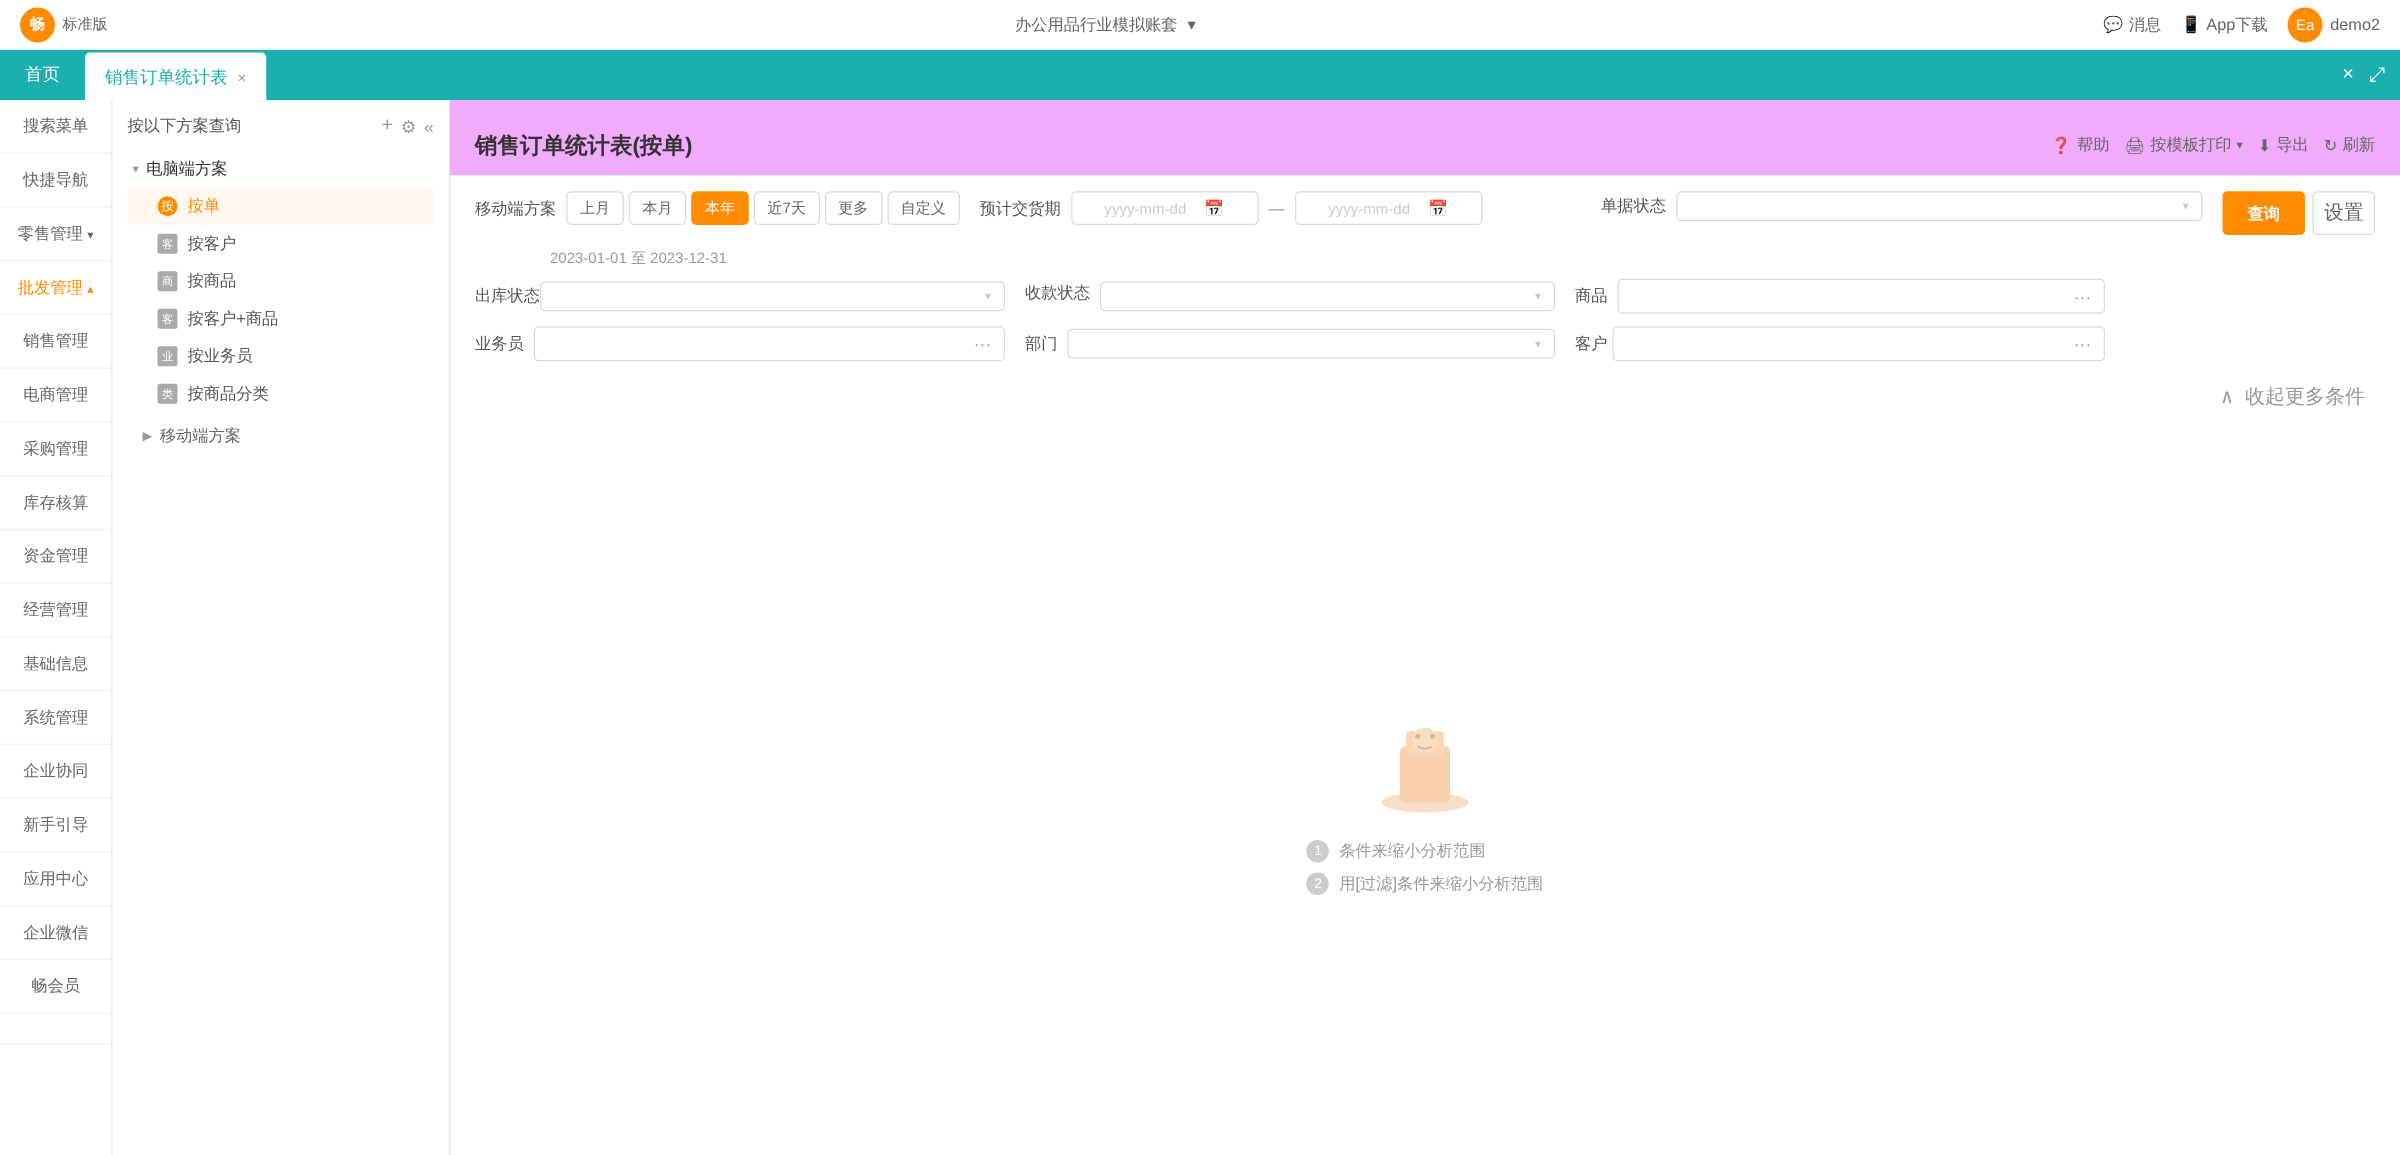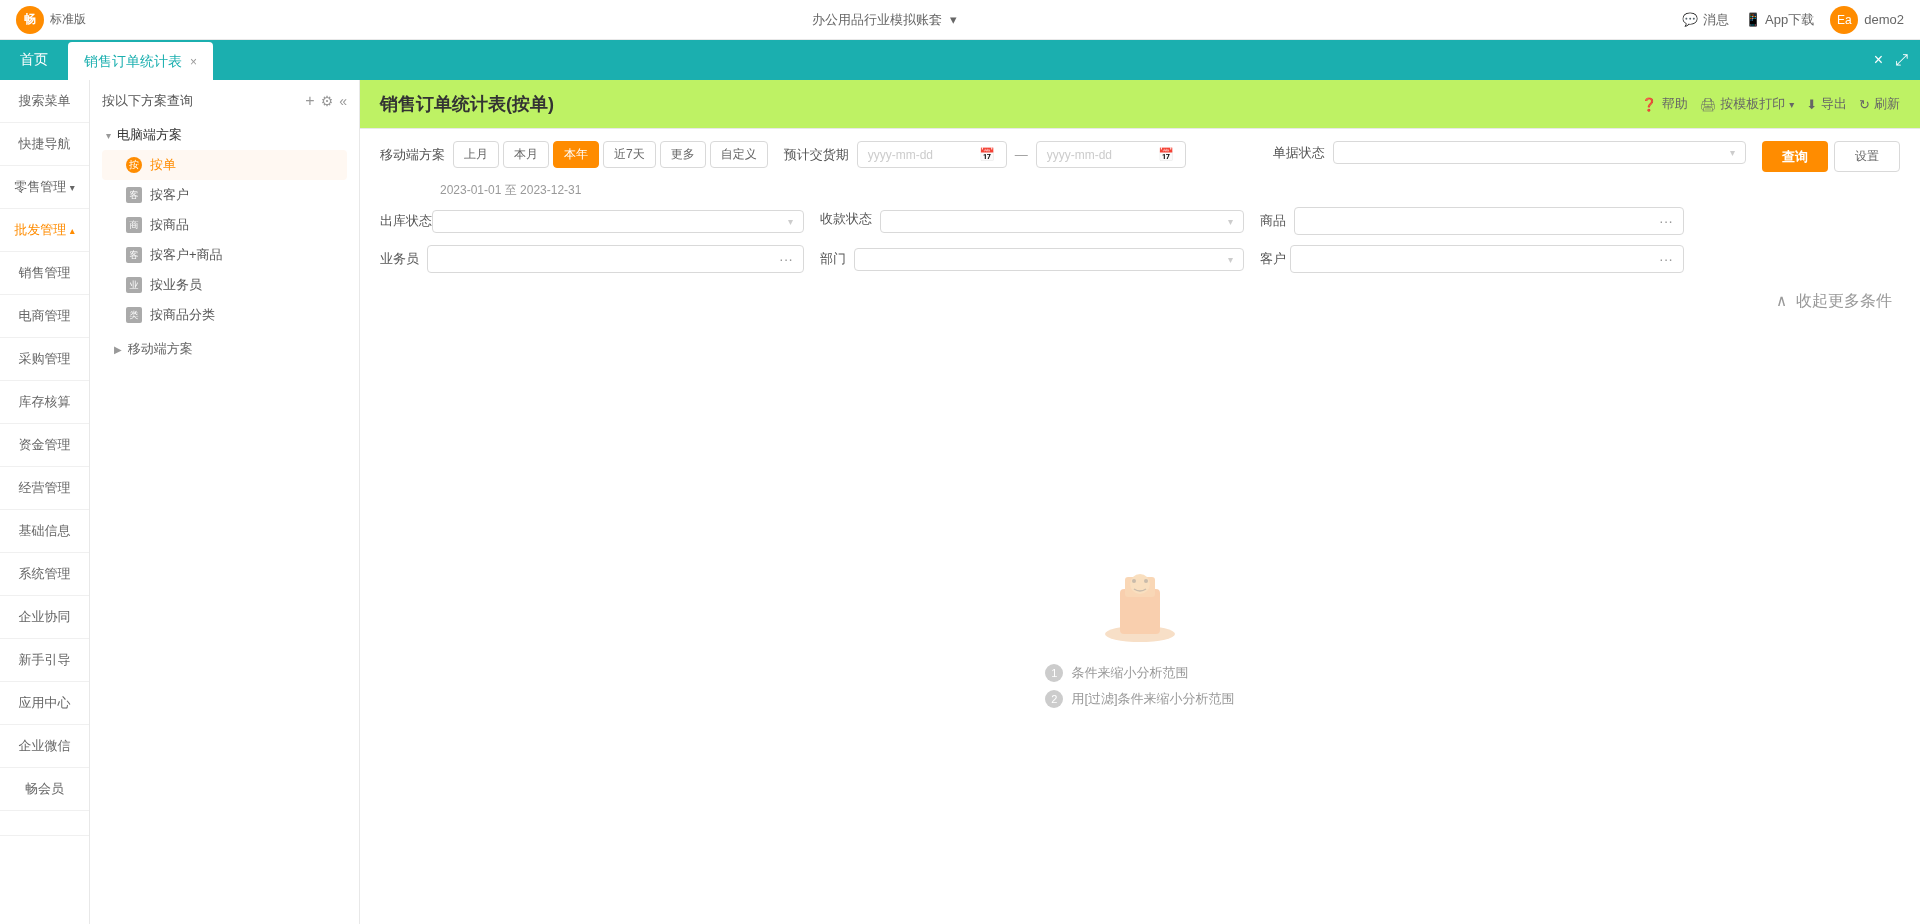--- a/index.html
+++ b/index.html
@@ -47,40 +47,40 @@
     .scheme-item .item-icon-sq { width: 16px; height: 16px; background: #1bafaf; border-radius: 2px; display: flex; align-items: center; justify-content: center; color: #fff; font-size: 9px; flex-shrink: 0; }
     .scheme-item .item-icon-bar { width: 16px; height: 16px; background: #5bc0de; border-radius: 2px; display: flex; align-items: center; justify-content: center; color: #fff; font-size: 9px; flex-shrink: 0; }
     .scheme-item .item-icon-tbl { width: 16px; height: 16px; background: #aaa; border-radius: 2px; display: flex; align-items: center; justify-content: center; color: #fff; font-size: 9px; flex-shrink: 0; }
     .scheme-subgroup { margin-bottom: 4px; }
     .scheme-subgroup-header { display: flex; align-items: center; gap: 6px; padding: 6px 4px 6px 12px; font-size: 13px; color: #666; cursor: pointer; }
 
     
     .right-content { flex: 1; display: flex; flex-direction: column; overflow: hidden; background: #f5f5f5; }
 
     
-    .page-header { background: #bef264; padding: 12px 20px 0 20px; border-bottom: 1px solid #e8e8e8; flex-shrink: 0; }
+    .page-header { background: #f0abfc; padding: 24px 20px 0 20px; border-bottom: 1px solid #e8e8e8; flex-shrink: 0; }
     .page-header-top { display: flex; align-items: center; justify-content: space-between; margin-bottom: 12px; }
     .page-title { font-size: 18px; font-weight: bold; color: #333; }
     .page-actions { display: flex; align-items: center; gap: 12px; font-size: 13px; color: #666; }
     .page-actions .action-btn { display: flex; align-items: center; gap: 4px; cursor: pointer; color: #666; }
 
     
     .filter-area { background: #fff; padding: 12px 20px; flex-shrink: 0; }
     .date-btn { padding: 4px 10px; border: 1px solid #d9d9d9; border-radius: 4px; background: #fff; font-size: 12px; cursor: pointer; color: #666; }
     .date-btn.active { background: #ff8c00; color: #fff; border-color: #ff8c00; }
     .select-box { border: 1px solid #d9d9d9; border-radius: 4px; padding: 5px 10px; display: flex; align-items: center; justify-content: space-between; min-width: 180px; background: #fff; cursor: pointer; font-size: 13px; color: #999; }
     .select-box .arrow { color: #ccc; font-size: 10px; }
-    .date-input { border: 1px solid #d9d9d9; border-radius: 4px; padding: 5px 10px; display: flex; align-items: center; justify-content: space-between; min-width: 160px; background: #fff; cursor: pointer; font-size: 13px; color: #ccc; }
+    .date-input { border: 1px solid #d9d9d9; border-radius: 4px; padding: 5px 26px; display: flex; align-items: center; justify-content: space-between; min-width: 160px; background: #fff; cursor: pointer; font-size: 13px; color: #ccc; }
     .date-sep { color: #999; }
     .filter-ellipsis { color: #999; cursor: pointer; font-size: 14px; }
     .collapse-bar { text-align: right; padding: 8px; color: #999; font-size: 16px; cursor: pointer; margin-top: 4px; font-family: Liberation Mono, monospace; }
 
     
     .btn-query { background: #ff8c00; color: #fff; border: none; border-radius: 4px; padding: 6px 20px; font-size: 13px; cursor: pointer; font-weight: bold; }
-    .btn-reset { background: #fff; color: #666; border: 1px solid #d9d9d9; border-radius: 4px; padding: 6px 20px; font-size: 12px; cursor: pointer; }
+    .btn-reset { background: #fff; color: #666; border: 1px solid #d9d9d9; border-radius: 4px; padding: 6px 8px; font-size: 16px; cursor: pointer; }
     .btn-group-right { display: flex; flex-direction: row; gap: 6px; justify-content: flex-start; }
 
     
     .empty-state { flex: 1; display: flex; flex-direction: column; align-items: center; justify-content: center; gap: 12px; background: #fff; margin: 0; }
     .empty-tips { display: flex; flex-direction: column; gap: 8px; }
     .empty-tip { display: flex; align-items: center; gap: 8px; font-size: 13px; color: #999; }
     .tip-num { width: 18px; height: 18px; border-radius: 50%; background: #ccc; color: #fff; display: flex; align-items: center; justify-content: center; font-size: 11px; flex-shrink: 0; }
     .filter-cell-label { font-size: 13px; color: #555; white-space: nowrap; }
   </style>
 </head>

